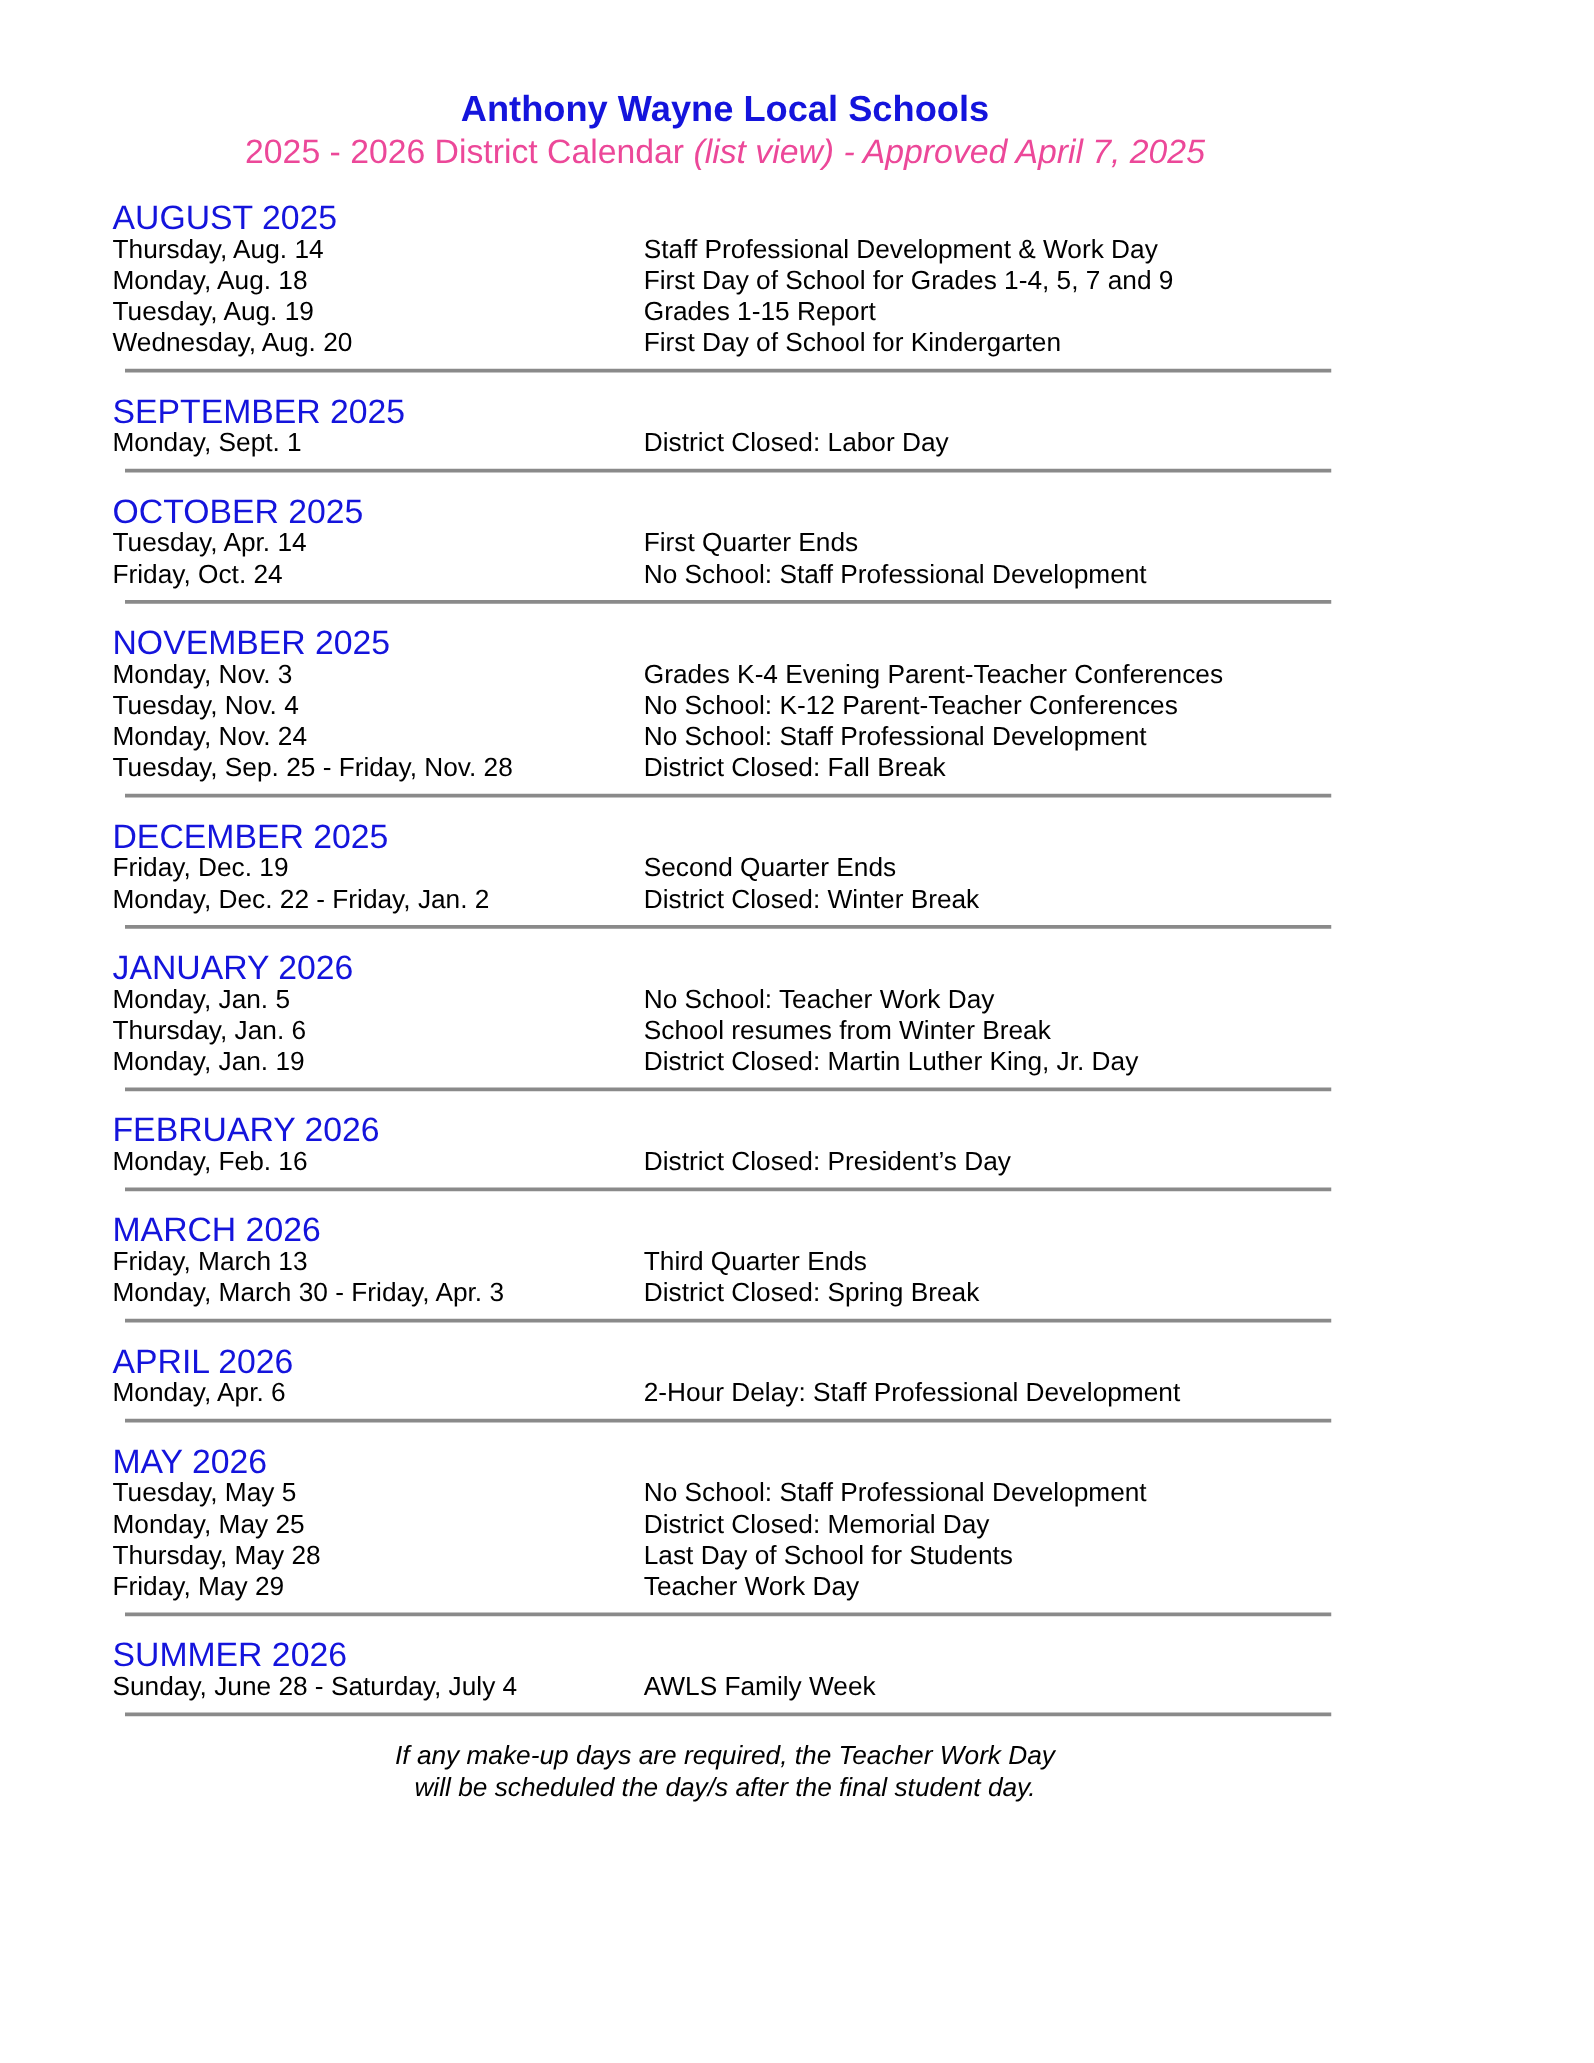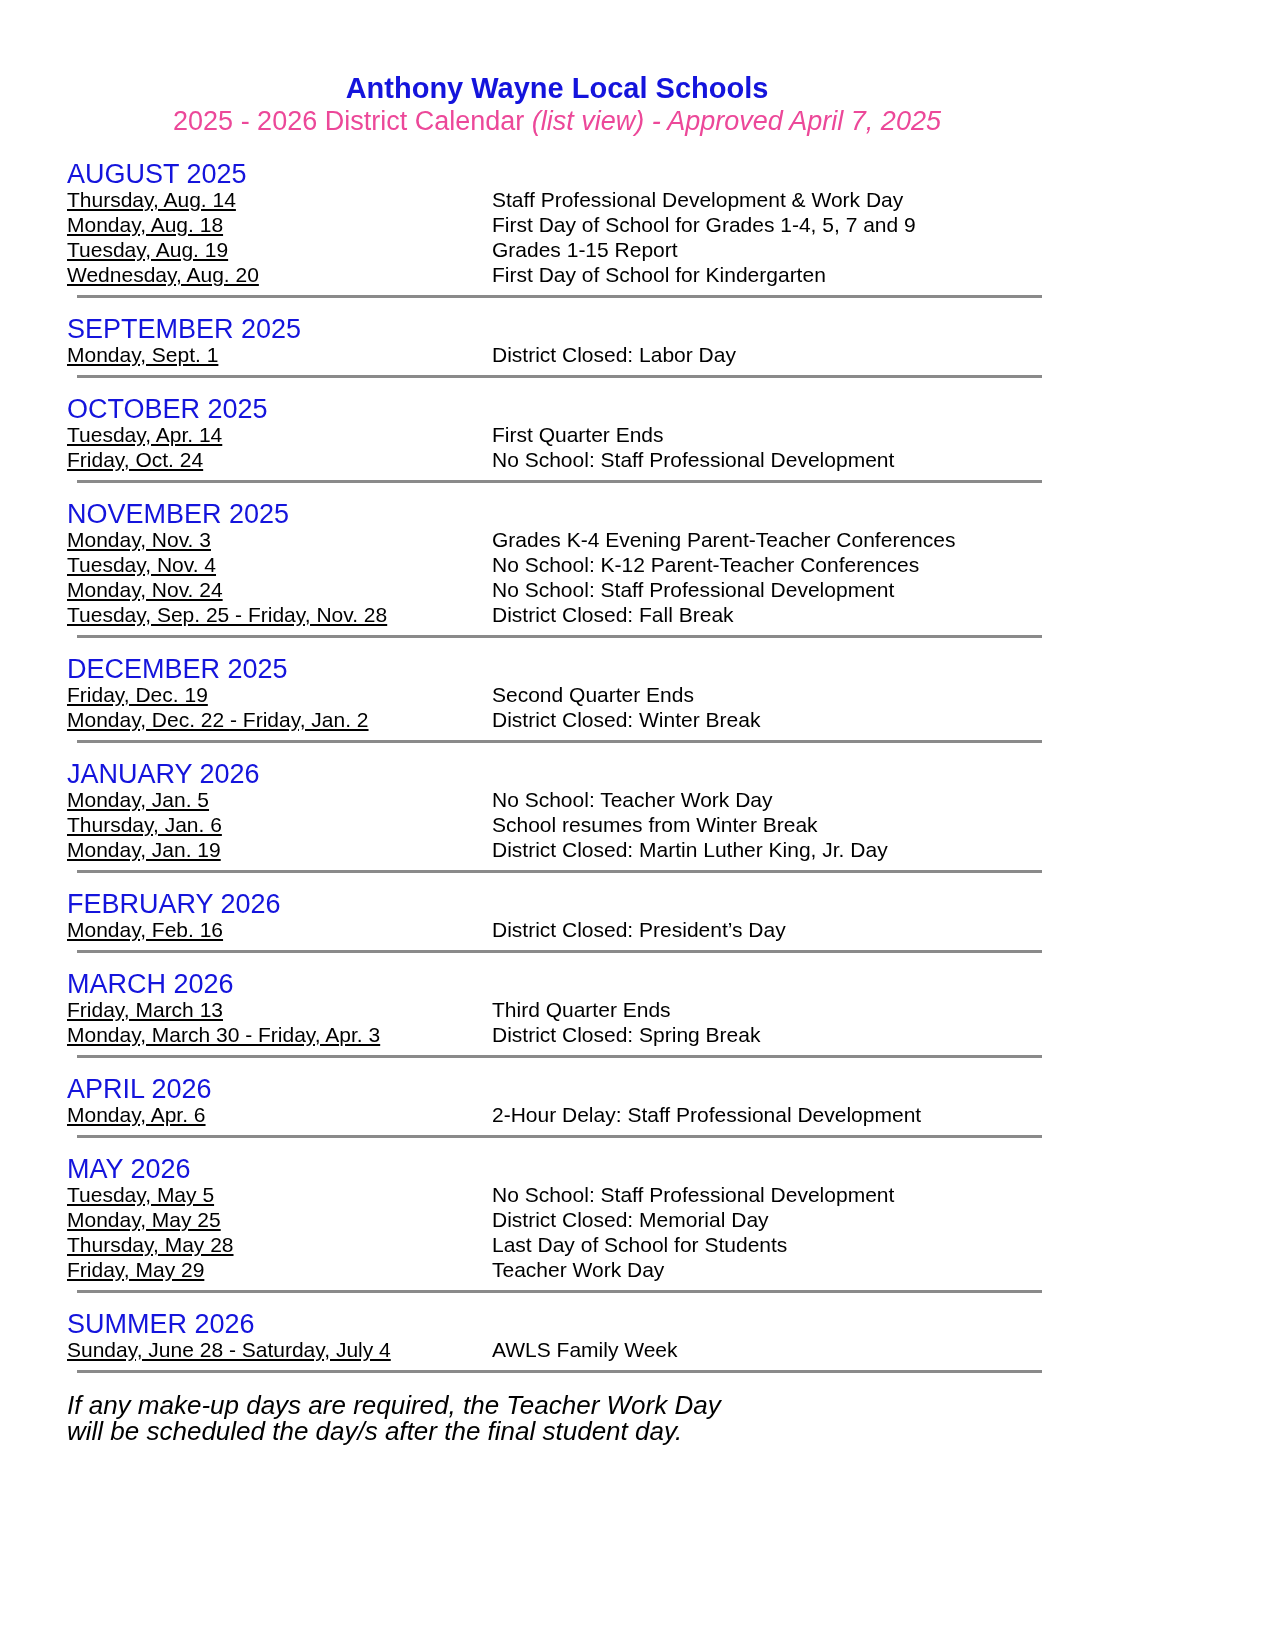--- a/index.html
+++ b/index.html
@@ -15,21 +15,21 @@
   body {
     width: 1275px;
     height: 1650px;
     font-family: "Liberation Sans", sans-serif;
     color: #000000;
     overflow: hidden;
   }
   .page {
     width: 1275px;
     height: 1650px;
-    padding: 72px 150px 0 67px;
+    padding: 72px 150px 0 90px;
   }
   
   .doc-header {
     text-align: center;
     width: 980px;
   }
   .doc-title {
     margin: 0;
     font-size: 29px;
     line-height: 32px;
@@ -56,37 +56,37 @@
     color: var(--accent);
   }
   .event-row {
     display: flex;
     font-size: 21px;
     line-height: 25px;
   }
   .event-date {
     flex: none;
     width: 425px;
-    text-decoration: underline;
   }
   .event-description {
     flex: 1;
   }
   .divider {
     border: none;
     height: 3px;
     background: var(--divider);
     margin: 8px 0 19px 10px;
     width: 965px;
   }
   
   .footer-note {
     width: 980px;
+    text-align: center;
     font-style: italic;
-    font-size: 26px;
+    font-size: 21px;
     line-height: 26px;
     margin-top: 2px;
   }
 </style>
 </head>
 <body>
 
 <div class="page">
 
   <header class="doc-header">

